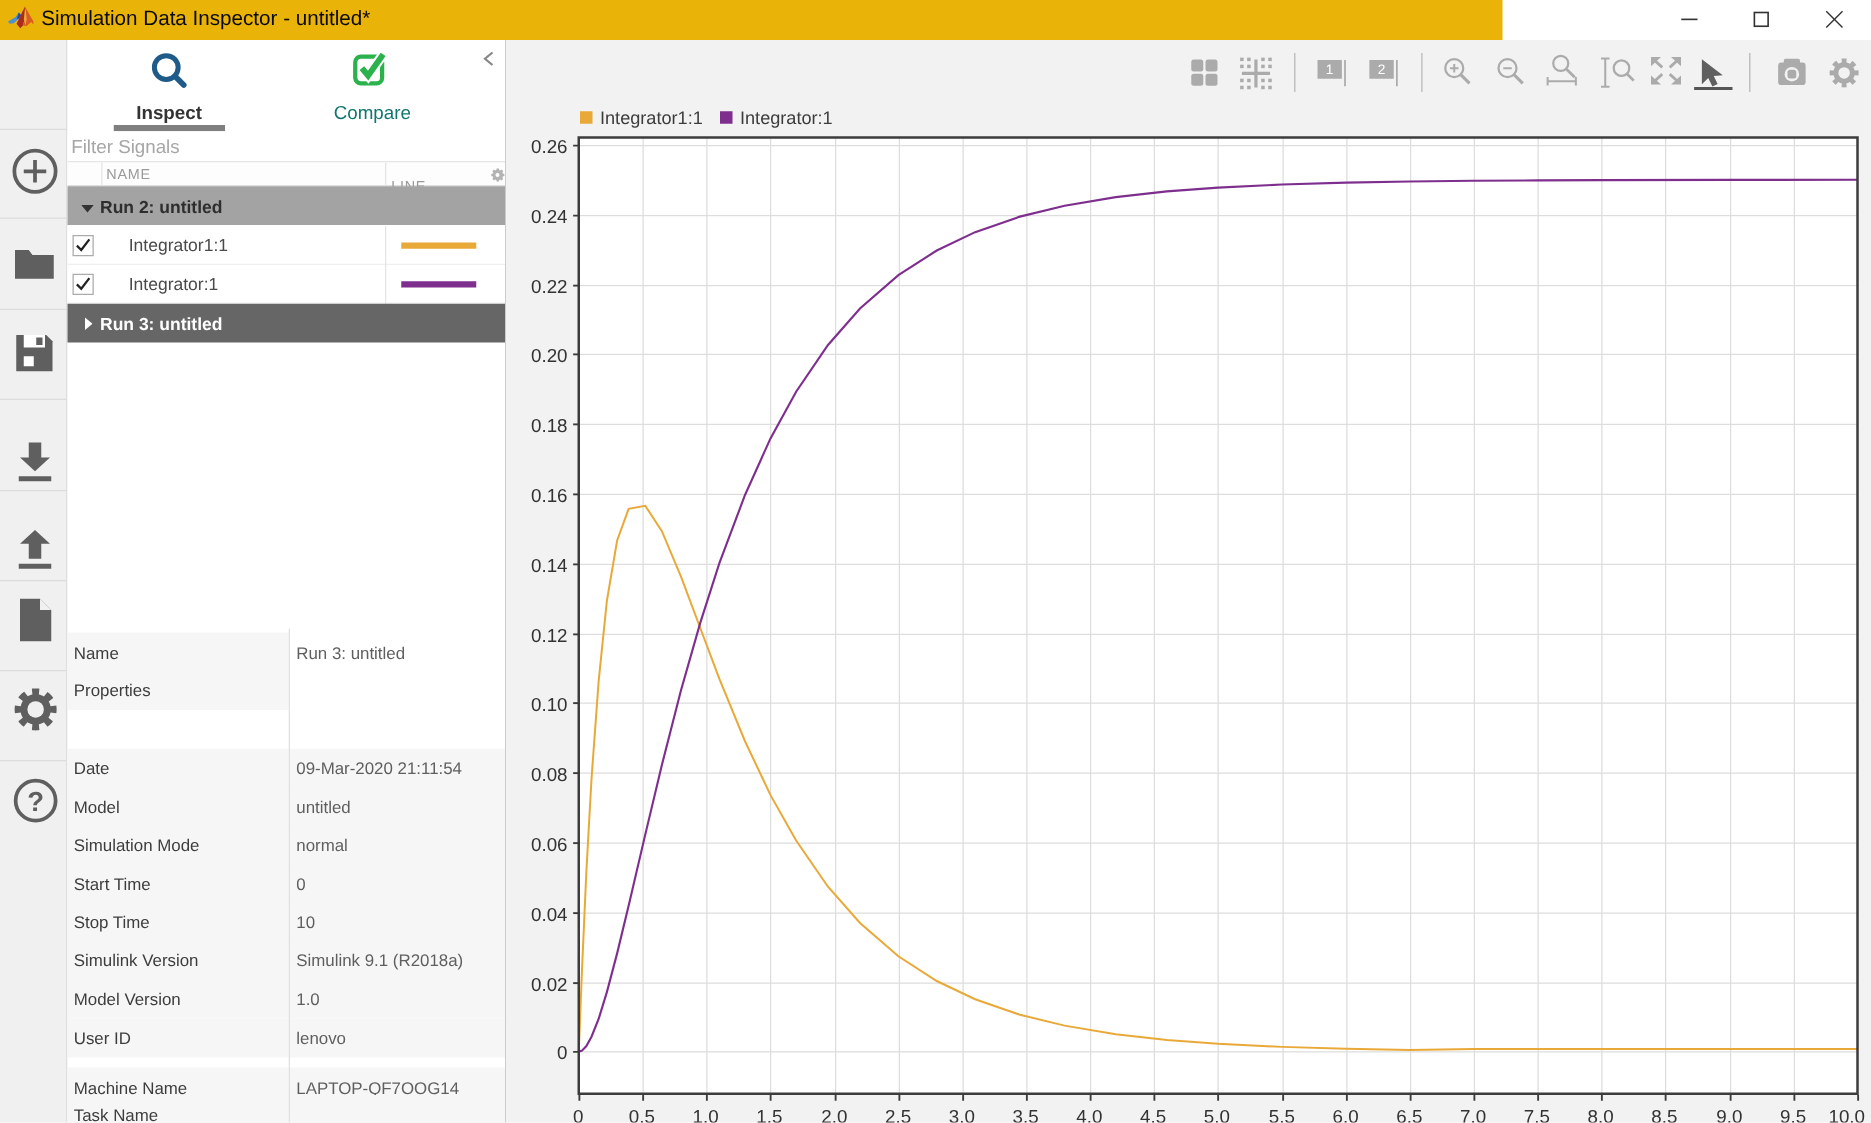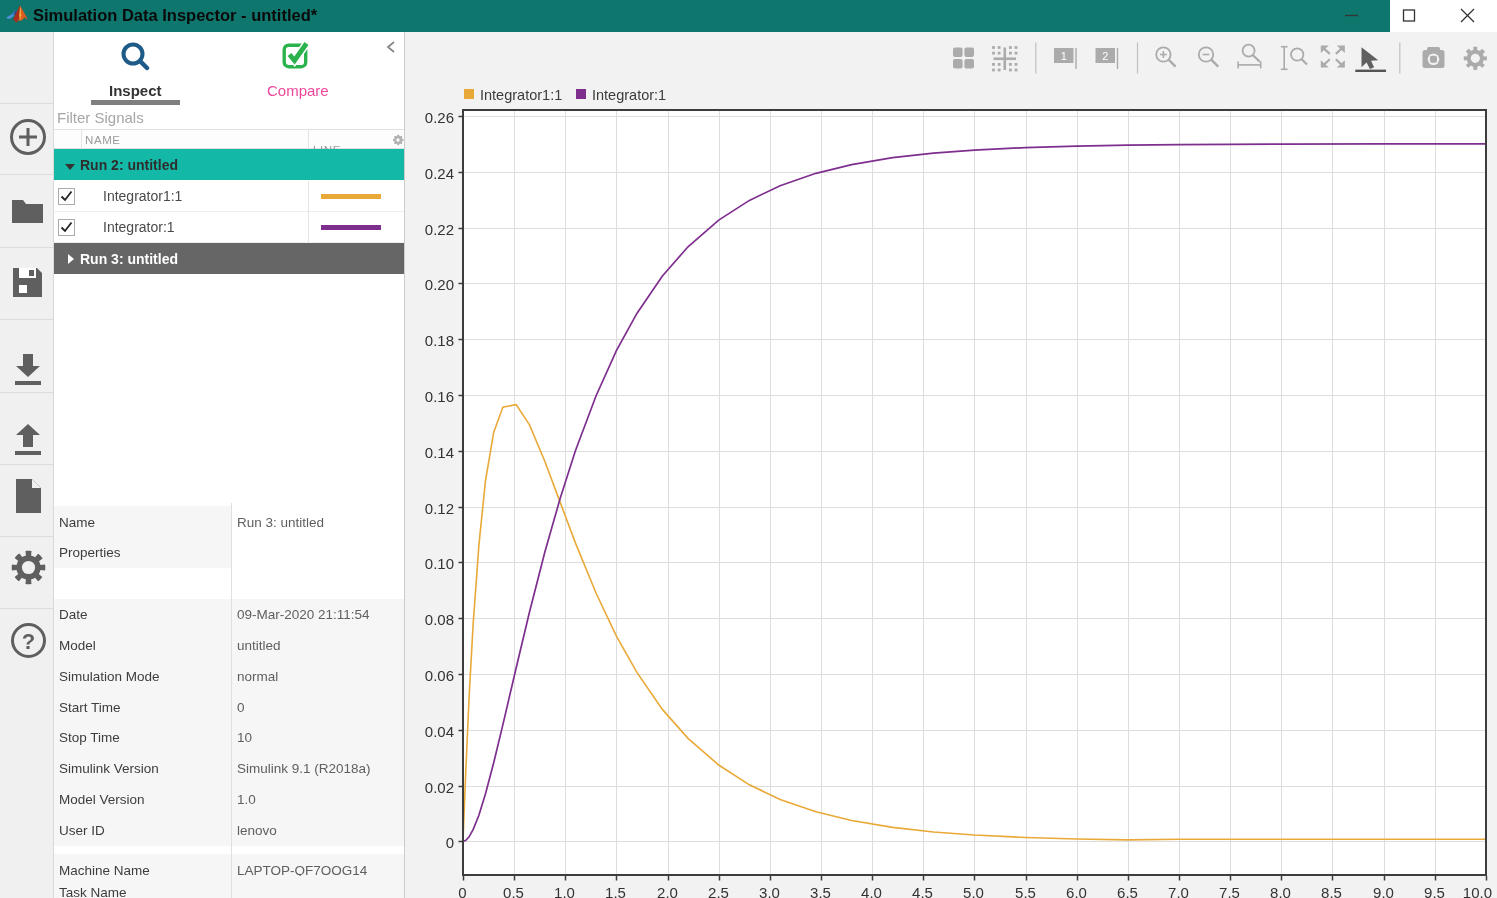--- a/index.html
+++ b/index.html
@@ -1,31 +1,31 @@
 <!DOCTYPE html>
 <html><head>
 <meta charset="utf-8">
 <style>
 * { margin:0; padding:0; box-sizing:border-box; }
 html,body { width:1497px; height:898px; overflow:hidden; background:#fff;
   font-family:"Liberation Sans", sans-serif; }
 .abs { position:absolute; }
-#titlebar { position:absolute; left:0; top:0; width:1390px; height:32px; background:#0f766e;font-weight:bold; }
+#titlebar { position:absolute; left:0; top:0; width:1202px; height:32px; background:#eab308; }
 #title-text { position:absolute; left:33px; top:6px; font-size:16.5px; color:#0a0a0a; }
 #sidebar { position:absolute; left:0; top:32px; width:54px; height:866px; background:#f0f0f0; border-right:1px solid #d9d9d9; }
 .sbsep { position:absolute; left:0; width:53px; height:1px; background:#dcdcdc; }
 #panel { position:absolute; left:54px; top:32px; width:351px; height:866px; background:#fff; border-right:1px solid #cccccc; }
 #chart { position:absolute; left:405px; top:32px; width:1092px; height:866px; background:#f2f2f2; }
-.tabtxt { position:absolute; top:50px; font-size:15px; color:#ec4899; }
+.tabtxt { position:absolute; top:50px; font-size:15px; color:#0f766e; }
 #underline { position:absolute; left:37px; top:68px; width:89px; height:5px; background:#7f7f7f; }
 #filter { position:absolute; left:0; top:73px; width:350px; height:25px; background:#fff; border-bottom:1px solid #e0e0e0; }
 #filter span { position:absolute; left:3px; top:4px; font-size:15px; color:#a6a6a6; }
 #thead { position:absolute; left:0; top:98px; width:350px; height:19px; background:#fdfdfd; border-bottom:1px solid #dedede; font-size:11.5px; letter-spacing:0.6px; color:#9a9a9a; }
 .vline { position:absolute; top:0; width:1px; background:#e4e4e4; }
-#run2 { position:absolute; left:0; top:117px; width:350px; height:31px; background:#14b8a6; }
+#run2 { position:absolute; left:0; top:117px; width:350px; height:31px; background:#a3a3a3; }
 .runtxt { font-weight:bold; font-size:14px; color:#2e2e2e; position:absolute; left:26px; top:8px; }
 .sigrow { position:absolute; left:0; width:350px; height:31px; background:#fff; border-bottom:1px solid #efefef; }
 .sigtxt { position:absolute; left:49px; top:7px; font-size:14px; color:#4a4a4a; }
 .cbx { position:absolute; left:4px; top:7px; width:17px; height:17px; background:#fff; border:1px solid #ababab; }
 .swatch { position:absolute; left:267px; top:13px; width:60px; height:5px; }
 #run3 { position:absolute; left:0; top:211px; width:350px; height:31px; background:#666666; }
 #props { position:absolute; left:0; top:443px; width:350px; height:423px; }
 #prophead { position:absolute; left:0; top:0; width:350px; height:28px; background:#f5f5f5; border-top:2px solid #d8d8d8; border-bottom:1px solid #e3e3e3; }
 #prophead span { position:absolute; left:5px; top:6px; font-size:14.5px; color:#333; }
 .prow { position:absolute; left:0; width:350px; height:31.6px; }

